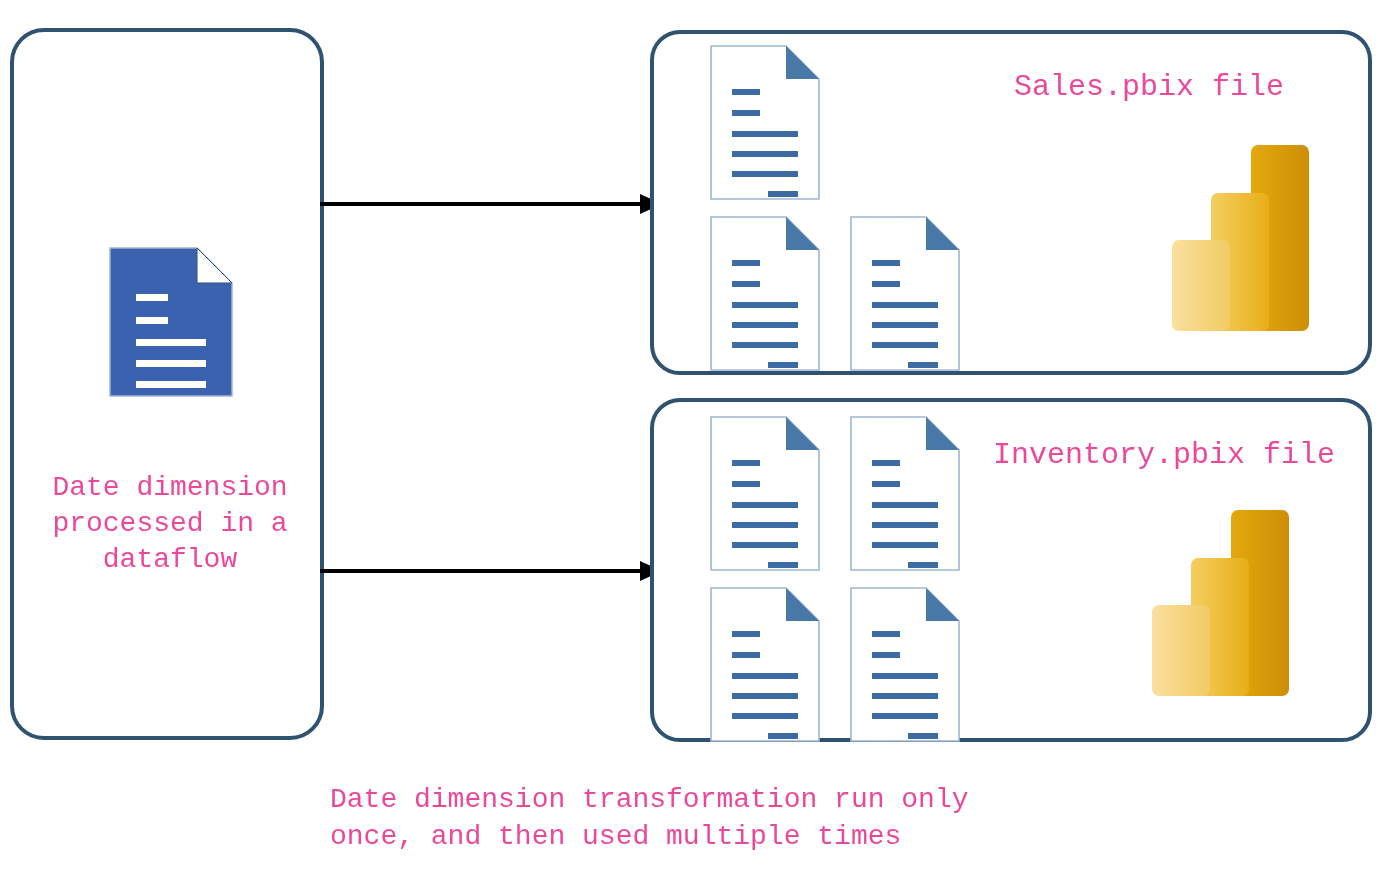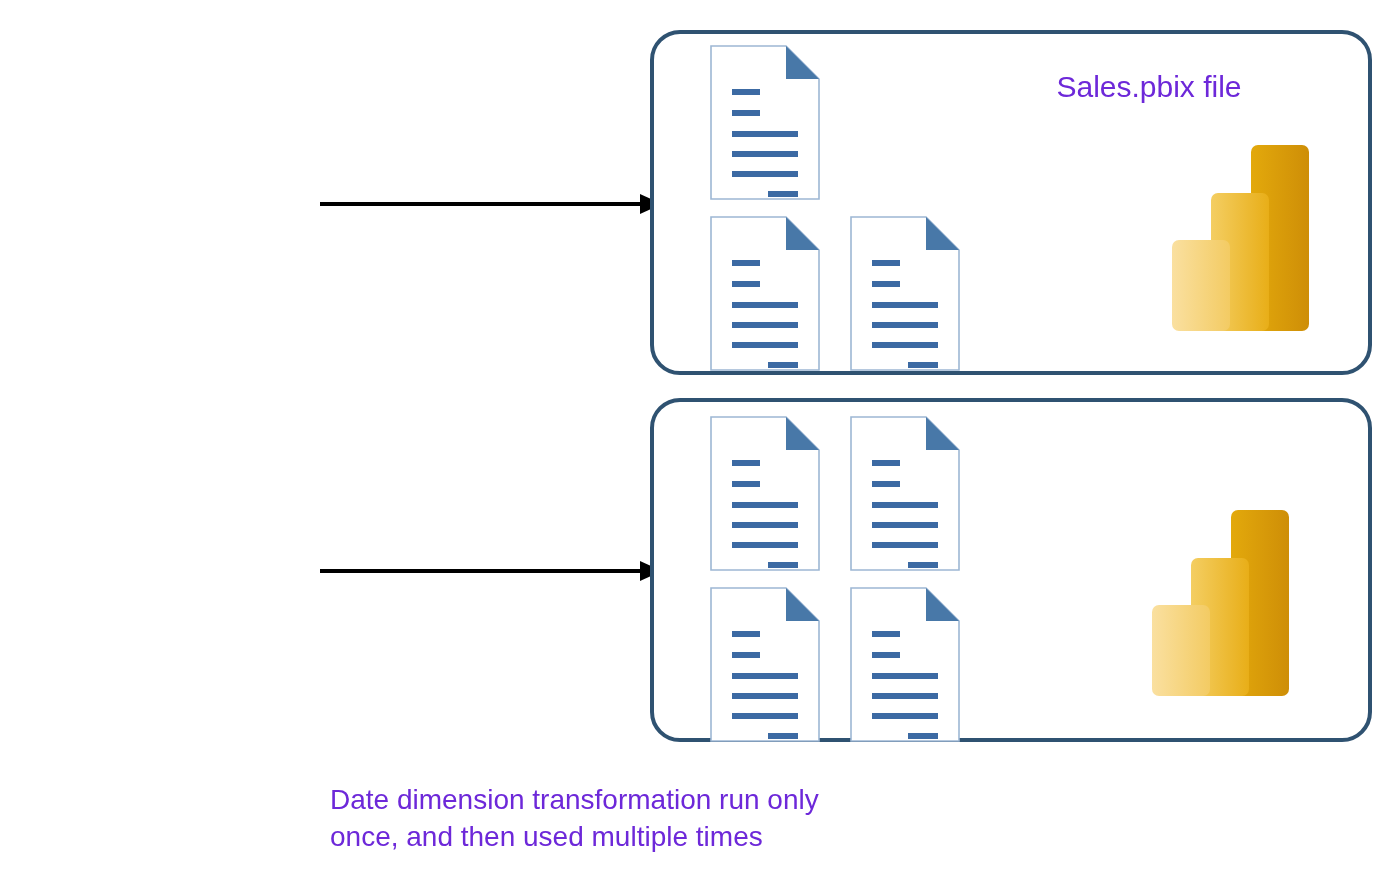--- a/index.html
+++ b/index.html
@@ -26,24 +26,25 @@
     border-radius: 30px;
     background: #ffffff;
   }
   #left-box   { left: 10px;  top: 28px;  width: 314px; height: 712px; border-radius: 34px; }
   #sales-box  { left: 650px; top: 30px;  width: 722px; height: 345px; }
   #inv-box    { left: 650px; top: 398px; width: 722px; height: 344px; }
 
   
   .txt {
     position: absolute;
-    color: #6d28d9;
+    color: #ec4899;
     font-weight: 400;
     line-height: 1.28;
     white-space: pre-line;
+    font-family: Liberation Mono, monospace;
   }
   #bottom-caption {
     left: 330px; top: 782px; width: 700px;
     text-align: left;
     font-size: 28px;
     line-height: 1.32;
   }
 
   
   .arrow { position: absolute; }
@@ -52,20 +53,39 @@
   .doc {
     position: absolute;
   }
   .doc svg { display: block; }
 </style>
 </head>
 <body>
 
 <div id="canvas">
 
+  <div class="rbox" id="left-box">
+
+    <div class="doc" style="left:95px; top:215px; width:124px; height:150px;">
+      <svg width="124" height="150" viewBox="0 0 124 150" xmlns="http://www.w3.org/2000/svg">
+        <path d="M1 1 H88 L123 36 V149 H1 Z" fill="#3B62AE" stroke="#9DB7D4" stroke-width="1.5"></path>
+        <path d="M88 1 L123 36 H88 Z" fill="#FFFFFF" stroke="#2F5271" stroke-width="1"></path>
+        <rect x="27" y="47" width="32" height="7" fill="#FFFFFF"></rect>
+        <rect x="27" y="70" width="32" height="7" fill="#FFFFFF"></rect>
+        <rect x="27" y="92" width="70" height="7" fill="#FFFFFF"></rect>
+        <rect x="27" y="113" width="70" height="7" fill="#FFFFFF"></rect>
+        <rect x="27" y="134" width="70" height="7" fill="#FFFFFF"></rect>
+        <rect x="64" y="155" width="33" height="7" fill="#FFFFFF"></rect>
+      </svg>
+    </div>
+
+    <div class="txt" style="left:8px; top:438px; width:296px; text-align:center; font-size:28px;">Date dimension
+processed in a
+dataflow</div>
+  </div>
 
   <svg class="arrow" style="left:318px; top:188px;" width="345" height="32" viewBox="0 0 345 32" xmlns="http://www.w3.org/2000/svg">
     <line x1="2" y1="16" x2="322" y2="16" stroke="#000000" stroke-width="4"></line>
     <path d="M322 6 L344 16 L322 26 Z" fill="#000000"></path>
   </svg>
 
   <svg class="arrow" style="left:318px; top:555px;" width="345" height="32" viewBox="0 0 345 32" xmlns="http://www.w3.org/2000/svg">
     <line x1="2" y1="16" x2="322" y2="16" stroke="#000000" stroke-width="4"></line>
     <path d="M322 6 L344 16 L322 26 Z" fill="#000000"></path>
   </svg>
@@ -183,20 +203,21 @@
         <path d="M76 1 L109 34 H76 Z" fill="#4878A8"></path>
         <rect x="22" y="44" width="28" height="6" fill="#3C6AA3"></rect>
         <rect x="22" y="65" width="28" height="6" fill="#3C6AA3"></rect>
         <rect x="22" y="86" width="66" height="6" fill="#3C6AA3"></rect>
         <rect x="22" y="106" width="66" height="6" fill="#3C6AA3"></rect>
         <rect x="22" y="126" width="66" height="6" fill="#3C6AA3"></rect>
         <rect x="58" y="146" width="30" height="6" fill="#3C6AA3"></rect>
       </svg>
     </div>
 
+    <div class="txt" style="left:300px; top:34px; width:420px; text-align:center; font-size:30px;">Inventory.pbix file</div>
 
     <div class="doc" style="left:496px; top:108px; width:142px; height:190px;">
       <svg width="142" height="190" viewBox="0 0 142 190" xmlns="http://www.w3.org/2000/svg">
         <defs>
           <linearGradient id="ig-dark" x1="0" y1="0" x2="1" y2="0">
             <stop offset="0%" stop-color="#E3A90C"></stop>
             <stop offset="100%" stop-color="#CE8E07"></stop>
           </linearGradient>
           <linearGradient id="ig-mid" x1="0" y1="0" x2="1" y2="0">
             <stop offset="0%" stop-color="#F4CE62"></stop>

